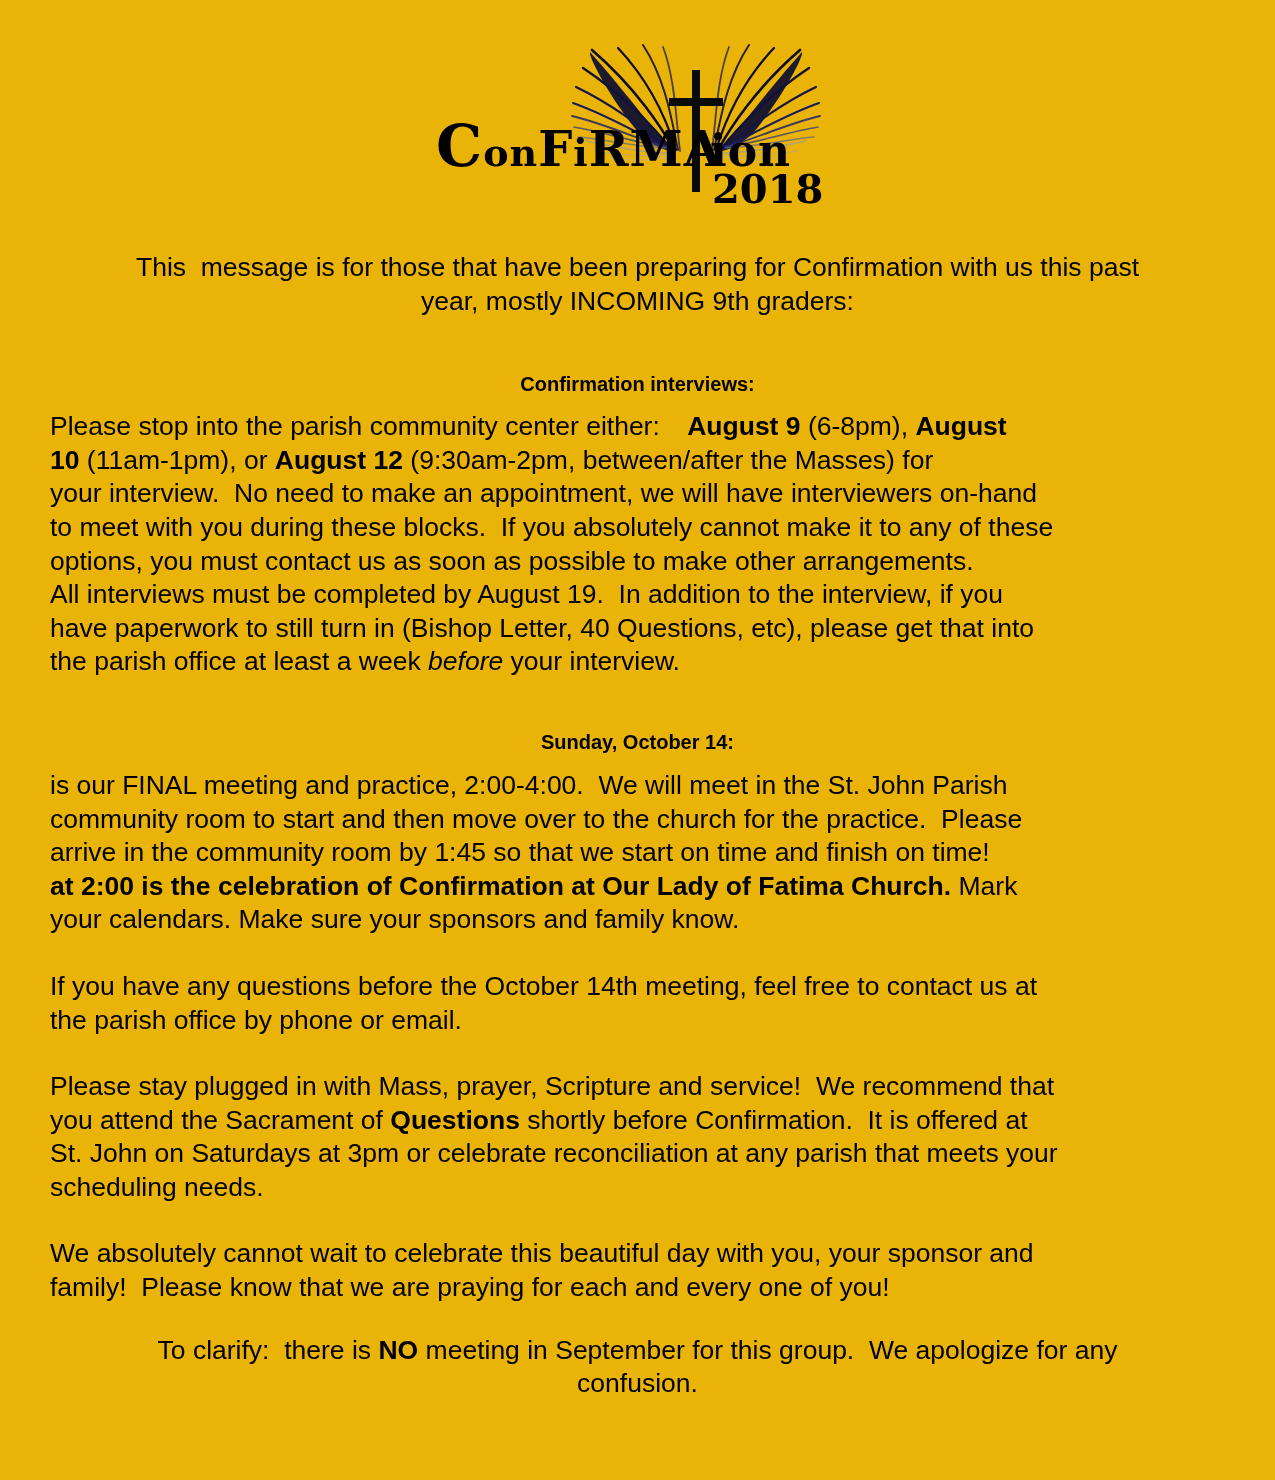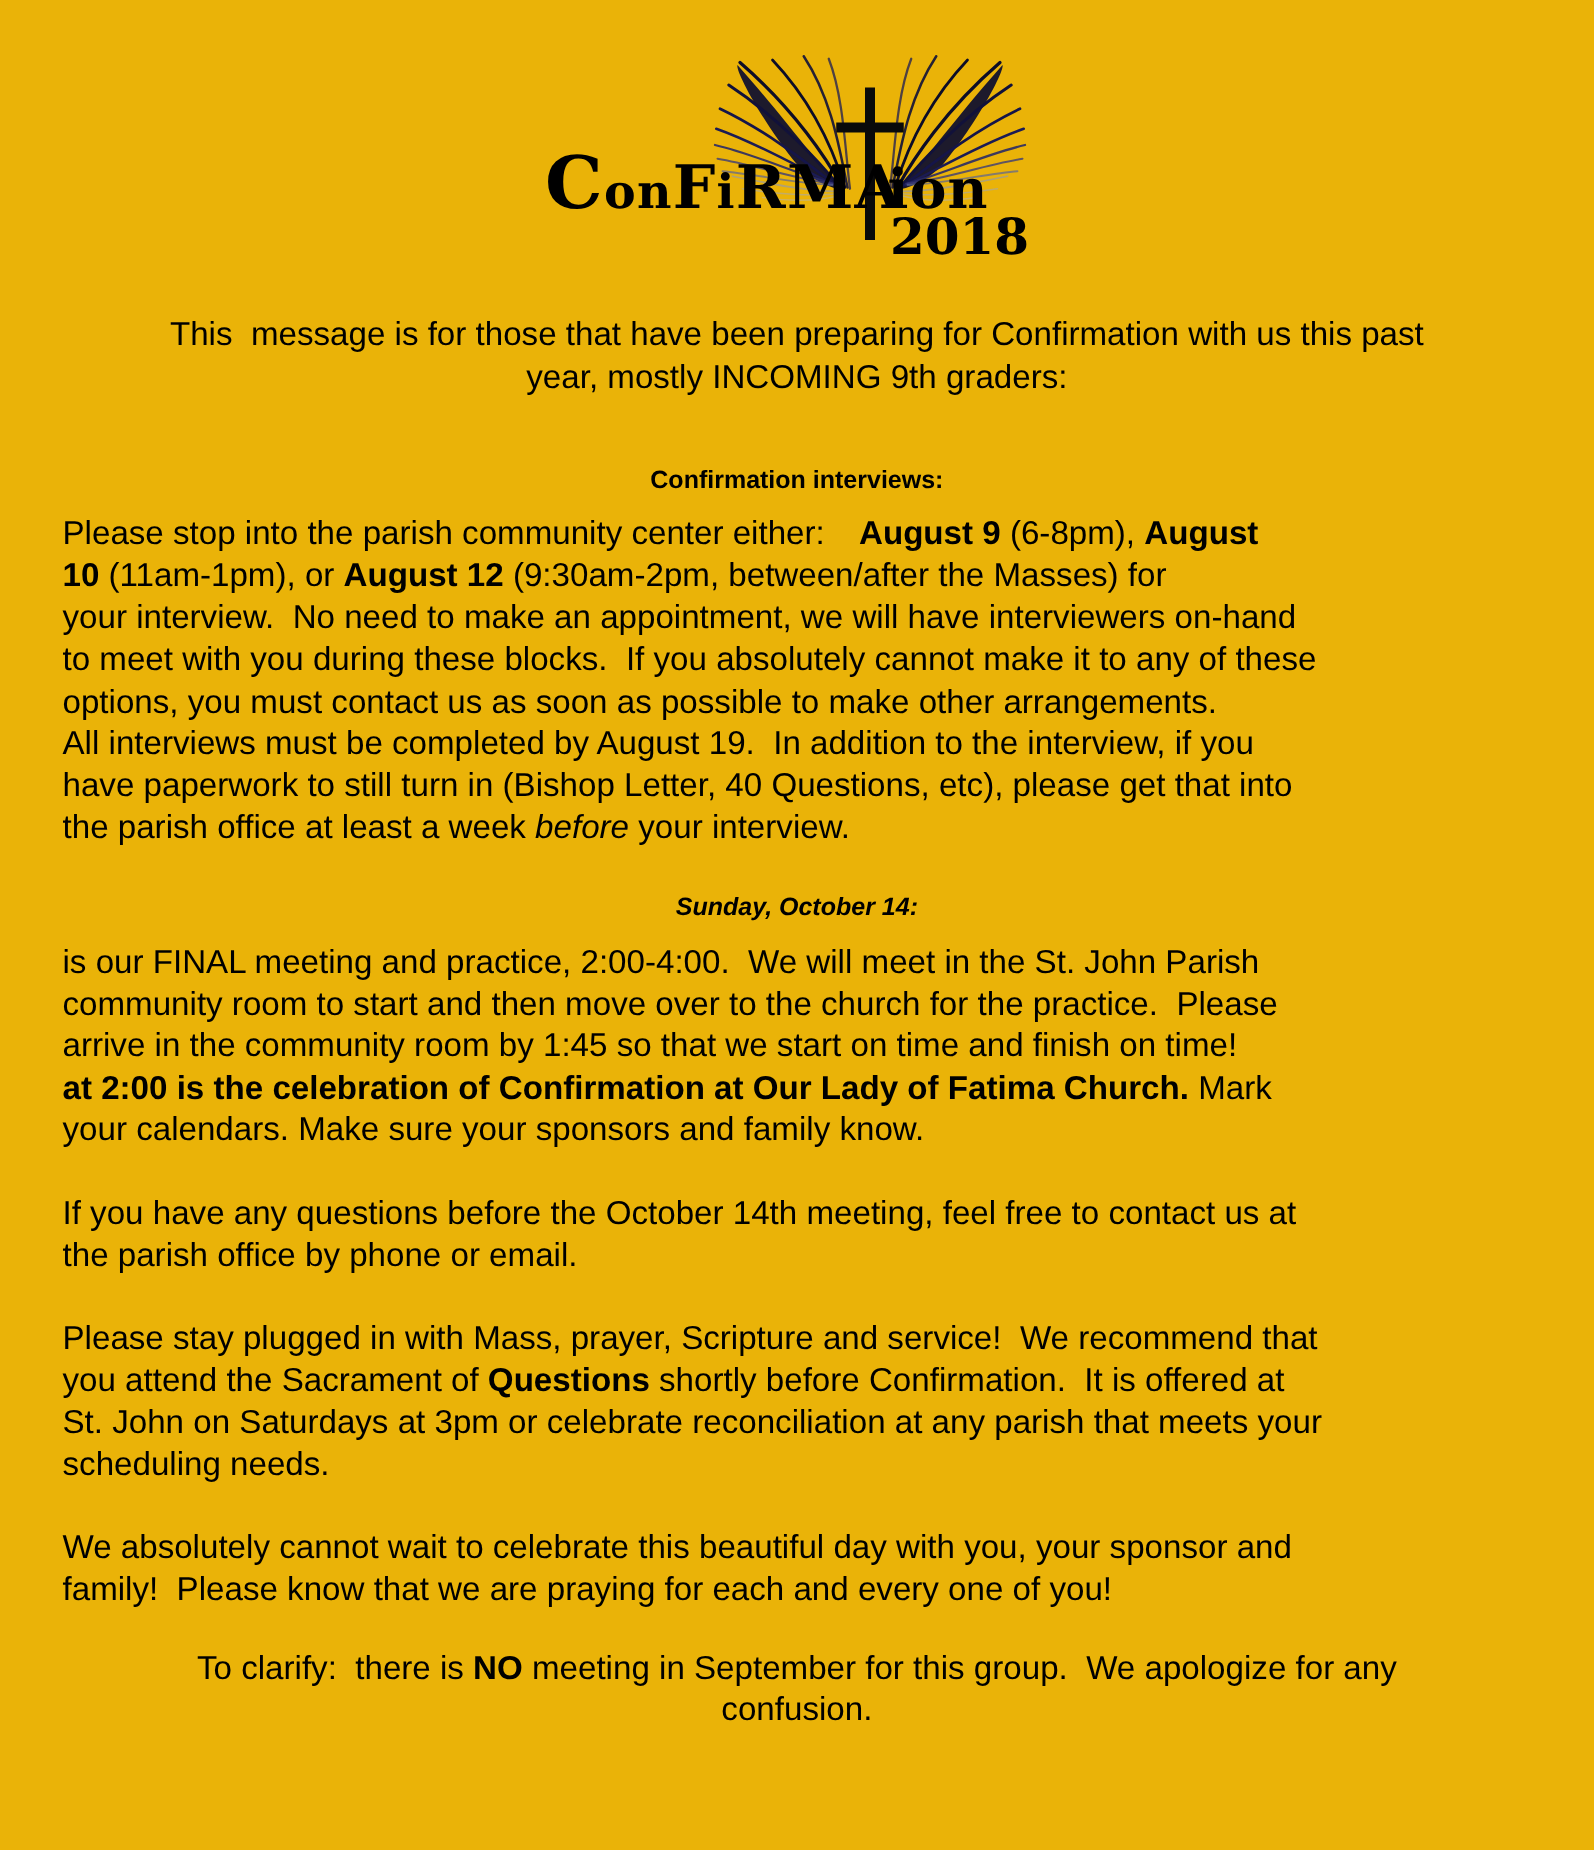--- a/index.html
+++ b/index.html
@@ -26,21 +26,21 @@
   h2 {
     margin: 0;
     font-size: 20px;
     line-height: 38px;
     font-weight: bold;
     text-align: center;
     white-space: pre;
   }
   .intro       { margin-top: 47px; }
   .h-first     { margin-top: 47px; margin-bottom: 7px; }
-  .h-oct14     { margin-top: 28px; margin-bottom: 8px; font-style: italic; }
+  .h-oct14     { margin-top: 44px; margin-bottom: 8px; }
   .h-oct21     { margin-top: 33px; margin-bottom: 4px; }
   .gap         { margin-top: 33px; }
   .gap-clarify { margin-top: 29px; }
   svg text { fill: #000000; }
 </style>
 </head>
 <body>
 
 <div class="page">
 

